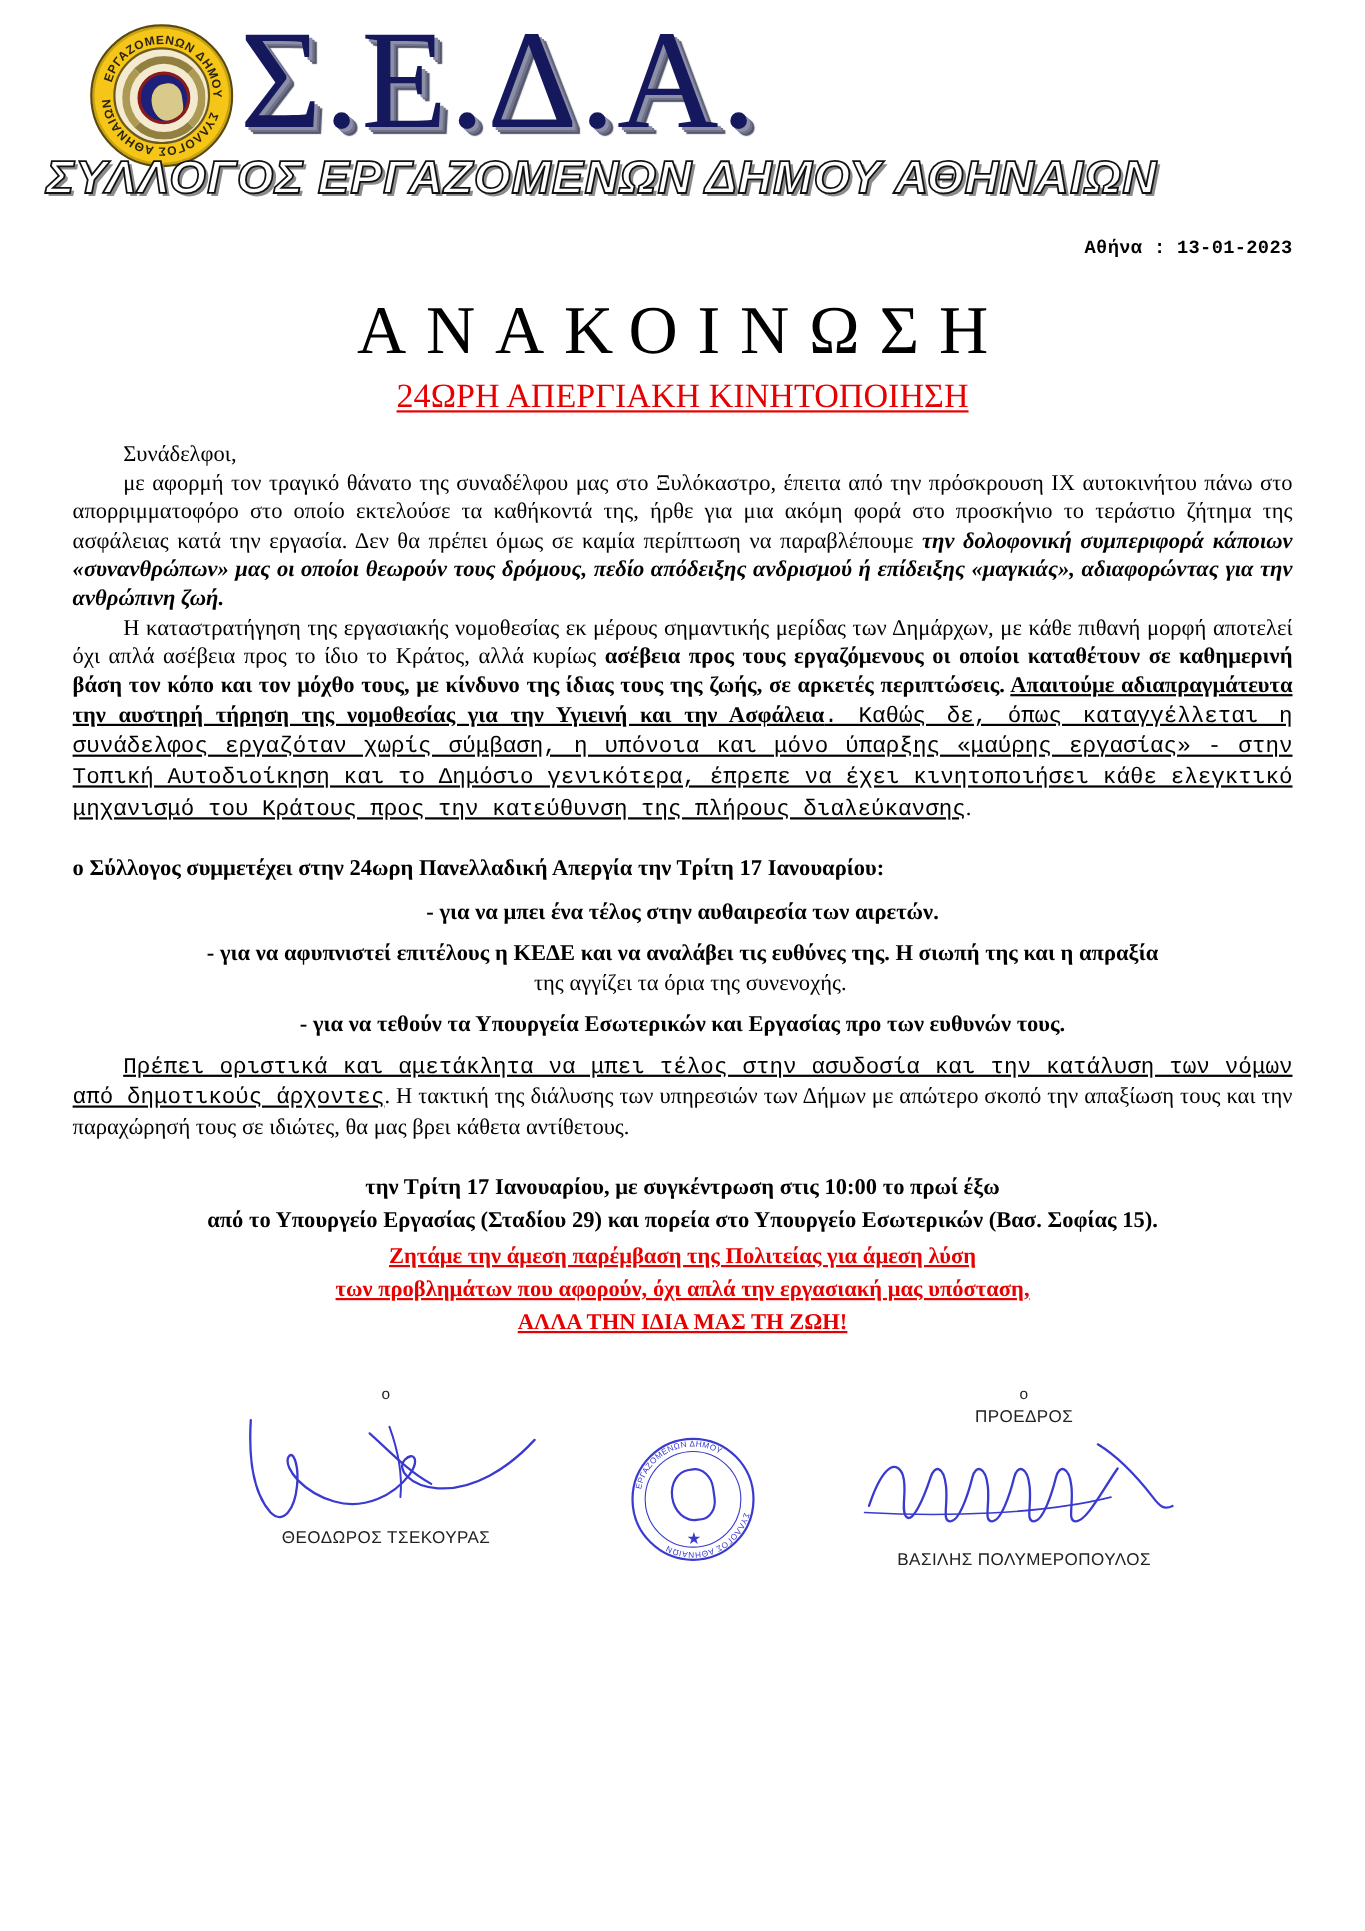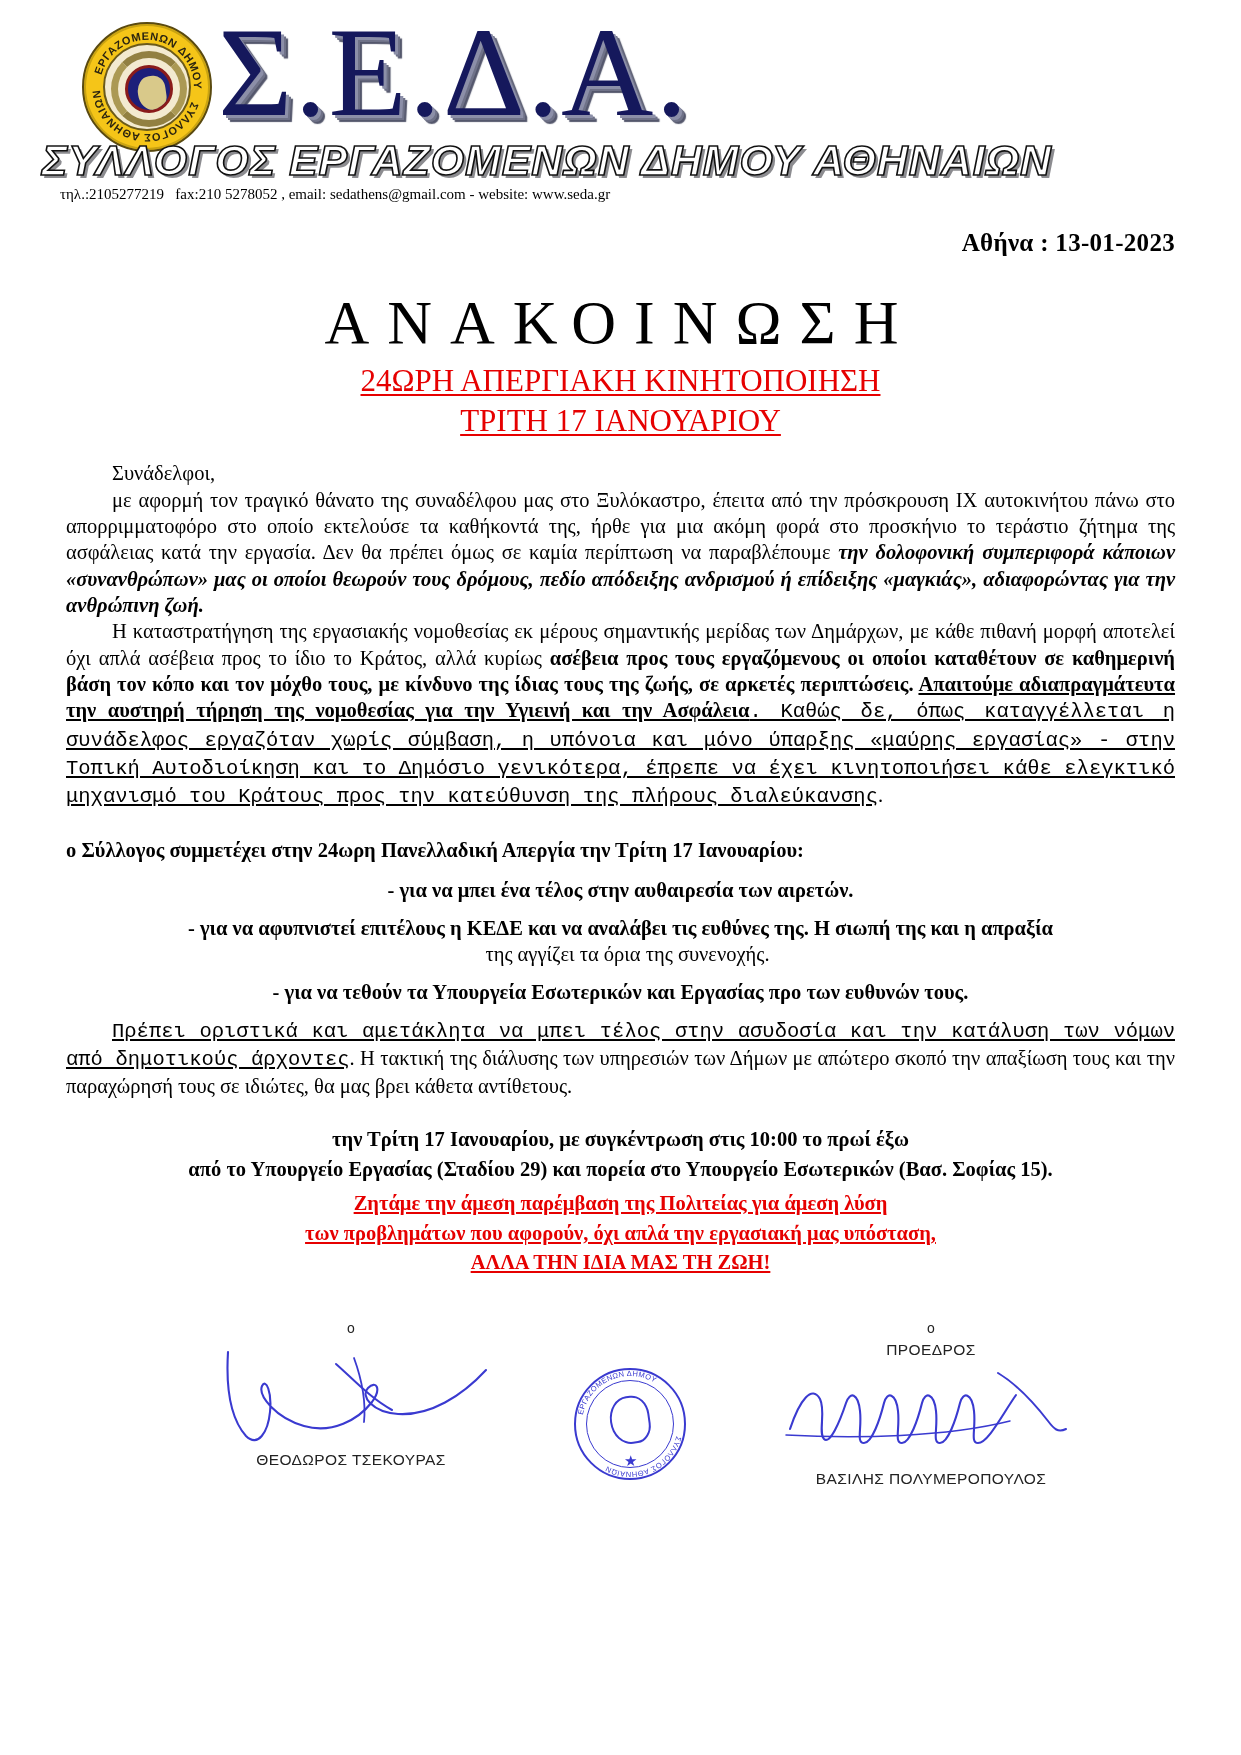--- a/index.html
+++ b/index.html
@@ -117,24 +117,25 @@
     font-family: "Liberation Serif", serif;
     font-size: 15px;
     color: #000;
     white-space: nowrap;
   }
 
   
   .date-line {
     text-align: right;
     padding-right: 66px;
-    margin-top: 24px;
-    font-weight: bold;
-    font-size: 25px;
+    margin-top: 12px;
+    font-weight: bold;
+    font-size: 17px;
     letter-spacing: .3px;
+    font-family: Liberation Mono, monospace;
   }
 
   
   .doc-title {
     text-align: center;
     font-size: 62px;
     font-weight: normal;
     letter-spacing: 18px;
     margin: 34px 0 8px 0;
     line-height: 1;
@@ -302,38 +303,28 @@
       <div class="seal-medallion">
         <div class="seal-head"></div>
       </div>
     </div>
   </div>
 
   <div class="wordmark">Σ.Ε.Δ.Α.</div>
 
   <div class="subwordmark">ΣΥΛΛΟΓΟΣ ΕΡΓΑΖΟΜΕΝΩΝ ΔΗΜΟΥ ΑΘΗΝΑΙΩΝ</div>
 
-  <div class="contact-line">
-    <span>τηλ.:2105277219</span>
-    &nbsp;
-    <span>fax:210 5278052 ,</span>
-    <span>email:</span>
-    <span class="link">sedathens@gmail.com</span>
-    <span>- website:</span>
-    <span class="link">www.seda.gr</span>
-  </div>
 </div>
 
 <div class="date-line">Αθήνα :  13-01-2023</div>
 
 <div class="doc-title">ΑΝΑΚΟΙΝΩΣΗ</div>
 
 <div class="red-title">
   <div><span>24ΩΡΗ ΑΠΕΡΓΙΑΚΗ ΚΙΝΗΤΟΠΟΙΗΣΗ</span></div>
-  <div><span>ΤΡΙΤΗ 17 ΙΑΝΟΥΑΡΙΟΥ</span></div>
 </div>
 
 <div class="body-wrap">
 
   <p class="just lead">Συνάδελφοι,</p>
 
   <p class="just"><span>με αφορμή τον τραγικό θάνατο της συναδέλφου μας στο Ξυλόκαστρο, έπειτα από την πρόσκρουση ΙΧ αυτοκινήτου πάνω στο απορριμματοφόρο στο οποίο εκτελούσε τα καθήκοντά της, ήρθε για μια ακόμη φορά στο προσκήνιο το τεράστιο ζήτημα της ασφάλειας κατά την εργασία. Δεν θα πρέπει όμως σε καμία περίπτωση να παραβλέπουμε </span><b class="bi">την δολοφονική συμπεριφορά κάποιων «συνανθρώπων» μας οι οποίοι θεωρούν τους δρόμους, πεδίο απόδειξης ανδρισμού ή επίδειξης «μαγκιάς», αδιαφορώντας για την ανθρώπινη ζωή.</b></p>
 
   <p class="just"><span>Η καταστρατήγηση της εργασιακής νομοθεσίας εκ μέρους σημαντικής μερίδας των Δημάρχων,  με κάθε πιθανή μορφή αποτελεί όχι απλά ασέβεια προς το ίδιο το Κράτος, αλλά κυρίως </span><b>ασέβεια προς τους εργαζόμενους οι οποίοι καταθέτουν σε καθημερινή βάση τον κόπο και τον μόχθο τους, με κίνδυνο της ίδιας τους της ζωής, σε αρκετές περιπτώσεις. </b><b class="bu">Απαιτούμε αδιαπραγμάτευτα την αυστηρή τήρηση της νομοθεσίας για την Υγιεινή και την Ασφάλεια</b><span class="u">. Καθώς δε, όπως καταγγέλλεται η συνάδελφος εργαζόταν χωρίς σύμβαση, η υπόνοια και μόνο ύπαρξης «μαύρης εργασίας» - στην Τοπική Αυτοδιοίκηση και το Δημόσιο γενικότερα, έπρεπε να έχει κινητοποιήσει κάθε ελεγκτικό μηχανισμό του Κράτους προς την κατεύθυνση της πλήρους διαλεύκανσης</span><span>.</span></p>
 

